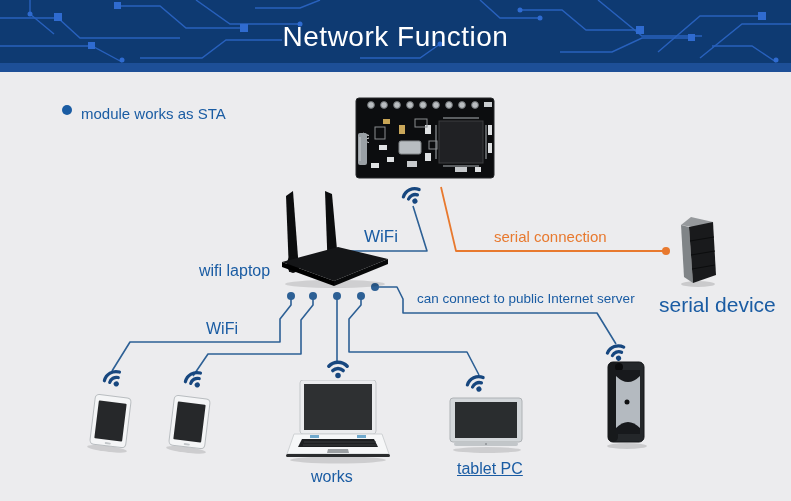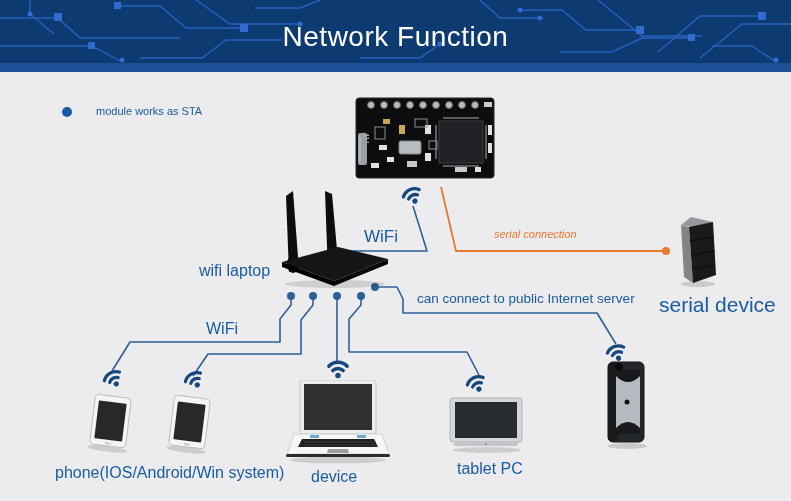--- a/index.html
+++ b/index.html
@@ -12,21 +12,21 @@
   #stage{position:relative;width:791px;height:501px;overflow:hidden;background:var(--canvas_bg);}
 
   
   .header{position:absolute;left:0;top:0;width:791px;height:72px;background:var(--header_bg);}
   .header svg{position:absolute;left:0;top:0;}
   .header-strip{position:absolute;left:0;top:63px;width:791px;height:9px;background:var(--header_strip);}
   .title{position:absolute;left:0;top:21px;width:100%;text-align:center;color:var(--title_white);
          font-size:28px;letter-spacing:.5px;font-weight:400;}
 
   
-  .note{position:absolute;left:62px;top:105px;display:flex;align-items:flex-end;gap:24px;color:var(--label_blue);font-size:11px;}
+  .note{position:absolute;left:62px;top:105px;display:flex;align-items:flex-start;gap:9px;color:var(--label_blue);font-size:15px;}
   .note .dot{width:10px;height:10px;border-radius:50%;background:var(--label_blue);display:inline-block;}
 
   
   .lbl{position:absolute;color:var(--label_blue);white-space:nowrap;}
   .lbl.orange{color:var(--accent_orange);}
 
   
   .dev{position:absolute;}
 
   
@@ -281,21 +281,20 @@
       <circle cx="15" cy="9" r="4" fill="#0b0c0d"></circle>
       <rect x="12" y="12" width="24" height="64" rx="3" fill="#b4bac0"></rect>
       <path d="M12,12 h24 v6 q-12,12 -24,0 z" fill="#17191c"></path>
       <path d="M12,76 h24 v-6 q-12,-12 -24,0 z" fill="#17191c"></path>
       <circle cx="23" cy="44" r="2.5" fill="#0e0f10"></circle>
     </svg>
   </div>
 
   <div class="lbl" style="left:364px;top:227px;font-size:17px;">WiFi</div>
   <div class="lbl" style="left:206px;top:320px;font-size:16px;">WiFi</div>
-  <div class="lbl orange" style="left:494px;top:228px;font-size:11px;font-style:italic;">serial connection</div>
+  <div class="lbl orange" style="left:494px;top:228px;font-size:15px;">serial connection</div>
   <div class="lbl" style="left:417px;top:291px;font-size:13.5px;text-align:center;">can connect to public Internet server</div>
   <div class="lbl" style="left:199px;top:262px;font-size:16px;">wifi laptop</div>
   <div class="lbl" style="left:659px;top:293px;font-size:21px;">serial device</div>
-  <div class="lbl" style="left:55px;top:464px;font-size:16px;">phone(IOS/Android/Win system)</div>
-  <div class="lbl" style="left:311px;top:468px;font-size:16px;">device</div>
-  <div class="lbl" style="left:457px;top:460px;font-size:16px;">tablet PC</div>
+  <div class="lbl" style="left:311px;top:468px;font-size:16px;">works</div>
+  <div class="lbl" style="left:457px;top:460px;font-size:16px;text-decoration:underline;">tablet PC</div>
 
 </div>
 
 </body></html>

